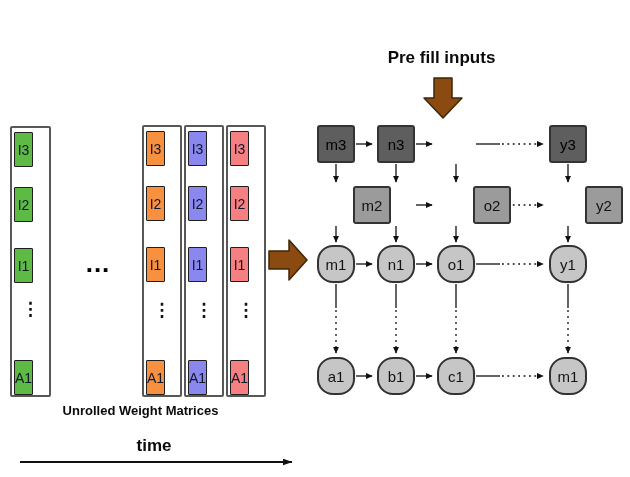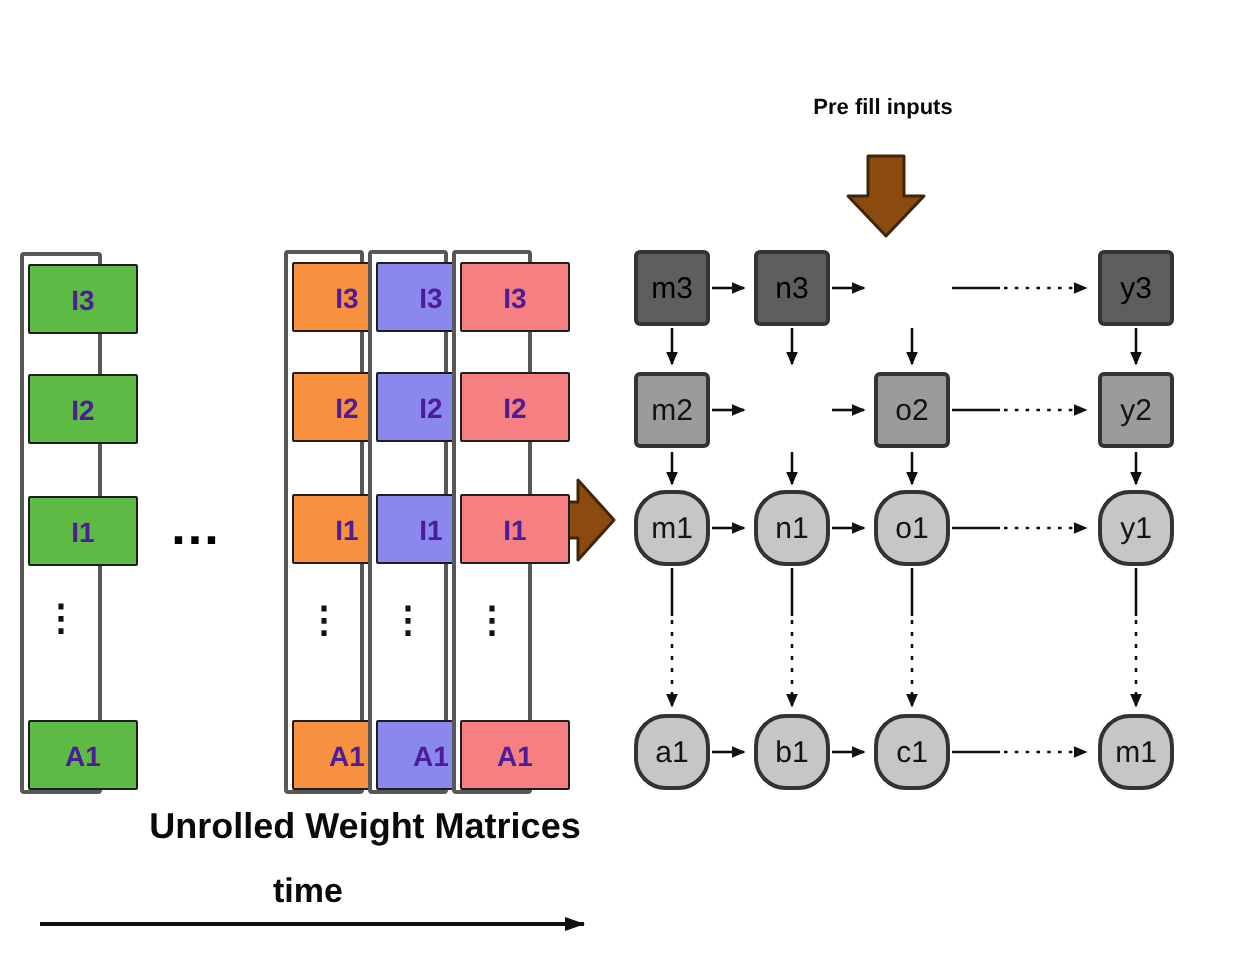--- a/index.html
+++ b/index.html
@@ -7,47 +7,47 @@
     position:relative;width:630px;height:477px;background:#ffffff;overflow:hidden;
     font-family:"Liberation Sans",sans-serif;color:#111;
   }
   svg.overlay{position:absolute;left:0;top:0;width:630px;height:477px;}
   
   .mat-col{
     position:absolute;background:#fff;border:2px solid #585858;border-radius:2px;
     box-sizing:border-box;
   }
   .mat-cell{
-    position:absolute;left:2px;width:55px;height:35px;box-sizing:border-box;
+    position:absolute;left:2px;width:19px;height:35px;box-sizing:border-box;
     border:1.5px solid #1e1e1e;border-radius:1px;
     display:flex;align-items:center;justify-content:center;
-    font-weight:bold;font-size:14px;color:#4c1d95;
+    font-weight:normal;font-size:14px;color:#0f172a;
   }
   .vdots{
     position:absolute;left:0;right:0;text-align:center;
     font-weight:bold;font-size:18px;line-height:18px;color:#111;
   }
   .ellipsis{
     position:absolute;font-weight:bold;font-size:26px;letter-spacing:1px;
     color:#000;text-align:center;
   }
   
   .gcell{
     position:absolute;width:38px;height:38px;box-sizing:border-box;
     border:2px solid #333;border-radius:3px;
     display:flex;align-items:center;justify-content:center;
     font-size:15px;color:#141414;
   }
   .r-dark{background:#5e5e5e;font-weight:normal;color:#000;}
-  .r-med{background:#9b9b9b;}
+  .r-med{background:#9b9b9b;margin-left:36px;}
   .r-light{background:#c6c6c6;border-radius:16px;}
   
   .lbl{position:absolute;text-align:center;font-weight:bold;color:#0a0a0a;}
-  .lbl-prefill{left:368px;top:48px;width:147px;font-size:11px;}
-  .lbl-unrolled{left:0;top:403px;width:281px;font-size:18px;margin-left:42px;}
+  .lbl-prefill{left:368px;top:48px;width:147px;font-size:17px;}
+  .lbl-unrolled{left:0;top:403px;width:281px;font-size:13px;}
   .lbl-time{left:0;top:436px;width:308px;font-size:17px;}
 </style>
 </head>
 <body>
 
 <div class="canvas">
 
   <svg class="overlay" viewBox="0 0 630 477" xmlns="http://www.w3.org/2000/svg">
     <defs>
       <marker id="ah" markerUnits="userSpaceOnUse" markerWidth="8" markerHeight="8" refX="6.2" refY="3" orient="auto">

